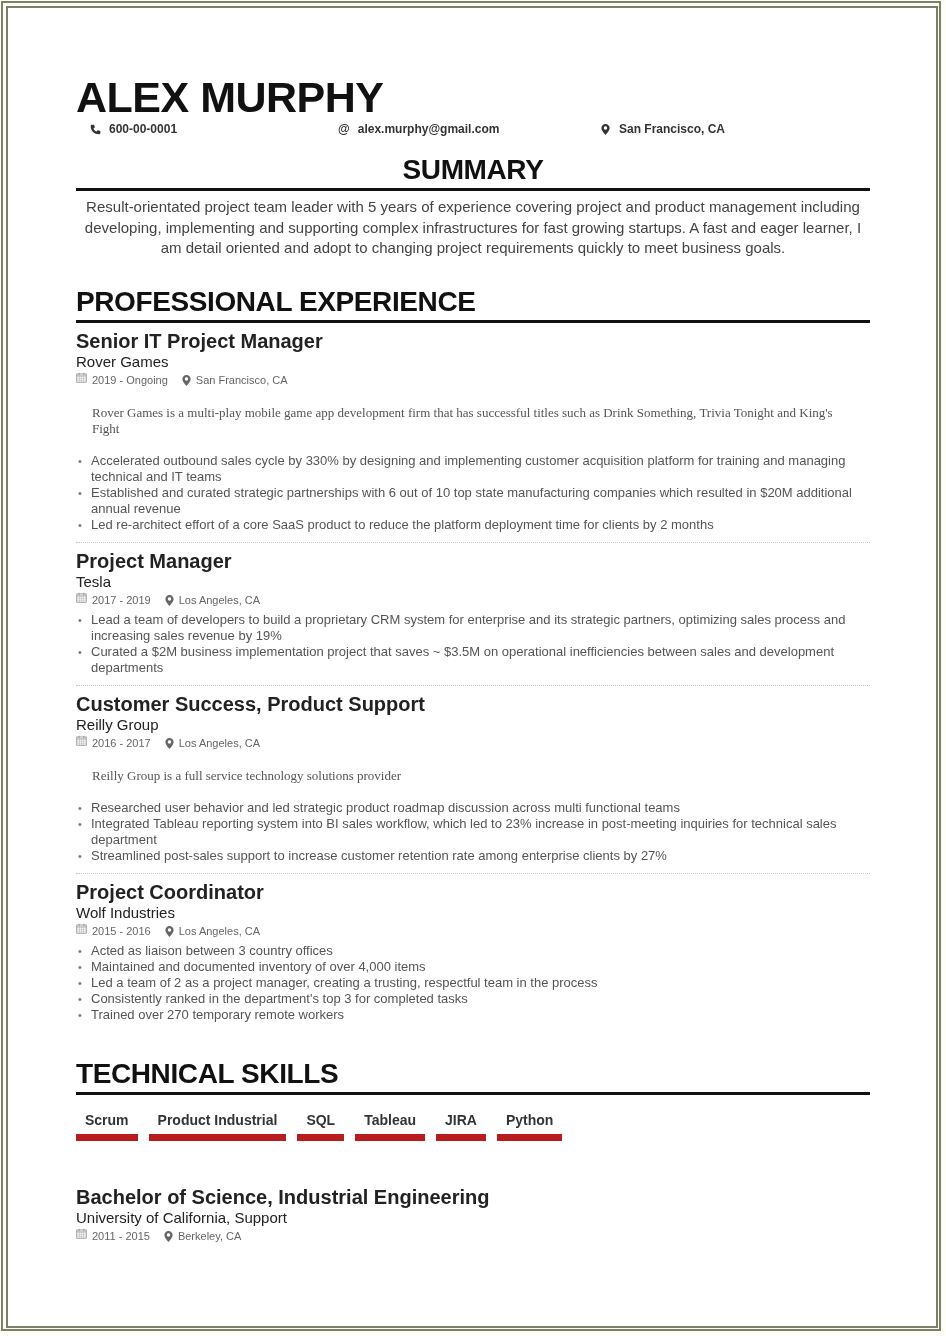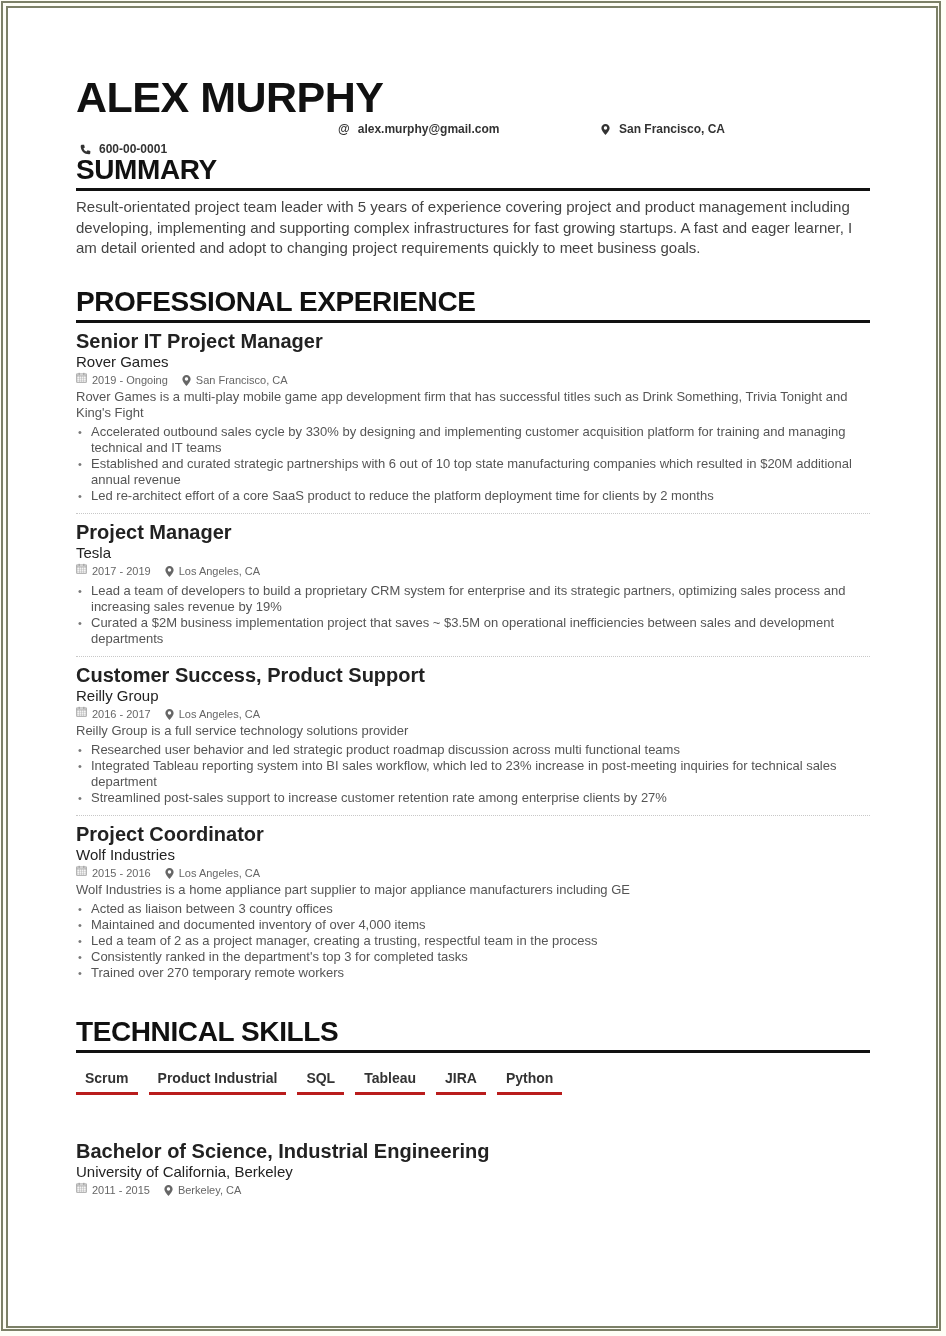--- a/index.html
+++ b/index.html
@@ -23,49 +23,49 @@
     position: absolute; left: 76px; top: 74px; width: 794px;
   }
   .name {
     font-family: "Liberation Sans", sans-serif;
     font-size: 43px; font-weight: 700; color: #111; letter-spacing: -0.5px;
     line-height: 46px; margin: 0;
   }
   .contact-row { position: relative; height: 20px; margin-top: 2px; font-size: 12px; font-weight: 700; color: #333; }
   .contact-item { position: absolute; top: 0; display: flex; align-items: center; gap: 8px; }
   .contact-item svg { width: 11px; height: 11px; }
-  .contact-item.phone { left: 4px; margin-top: 20px; }
+  .contact-item.phone { left: 14px; }
   .contact-item.email { left: 262px; }
   .contact-item.location { left: 524px; }
 
   .section-title {
     font-size: 28px; font-weight: 700; color: #111; letter-spacing: -0.4px;
     line-height: 32px; margin: 0; padding-bottom: 2px;
     border-bottom: 3px solid #111;
   }
-  .summary-section { margin-top: 12px; }
+  .summary-section { margin-top: 12px; text-align: center; }
   .summary-text { font-size: 15px; line-height: 20.5px; color: #444; margin: 6px 0 0 0; }
 
   .exp-section { margin-top: 27px; }
   .job { padding: 6px 0 9px 0; border-bottom: 1px dotted #c8c8c8; }
   .job:last-child { border-bottom: none; }
   .job-title { font-size: 20px; line-height: 24px; color: #222; margin: 0; }
   .company { font-size: 15px; font-weight: 400; color: #222; line-height: 18px; }
   .meta { display: flex; align-items: flex-start; font-size: 11px; color: #666; line-height: 17px; margin-top: 1px; }
   .meta svg { width: 11px; height: 11px; margin-right: 5px; }
   .meta .loc { margin-left: 14px; display: flex; align-items: center; }
   .meta .loc svg { width: 9px; height: 11px; margin-right: 5px; }
-  .desc { font-size: 13px; color: #555; line-height: 16px; margin: 0; }
+  .desc { font-size: 13px; color: #555; line-height: 16px; margin: 16px; font-family: Liberation Serif, serif; }
   ul.bullets { list-style: none; margin: 3px 0 0 0; padding: 0; }
   ul.bullets li { position: relative; padding-left: 15px; font-size: 13px; line-height: 16px; color: #555; }
   ul.bullets li::before { content: "•"; position: absolute; left: 2px; top: 0; color: #777; font-size: 11px; }
 
   .skills-section { margin-top: 26px; }
   .skills { display: flex; gap: 11px; margin-top: 15px; }
-  .skill { font-size: 14px; font-weight: 700; color: #333; padding: 2px 9px 6px 9px; border-bottom: 3px solid #b91c1c; }
+  .skill { font-size: 14px; font-weight: 700; color: #333; padding: 2px 9px 6px 9px; border-bottom: 7px solid #b91c1c; }
 
   .edu-section { margin-top: 37px; }
   .edu-item { padding-top: 7px; }
 </style>
 </head>
 <body>
 
 <div class="frame-outer"></div>
 <div class="frame-inner"></div>
 
@@ -208,21 +208,20 @@
             <line x1="1" y1="10.5" x2="13" y2="10.5" stroke="#aaa" stroke-width="0.6"></line>
           </svg>
         <span>2015 - 2016</span>
         <span class="loc">
           <svg viewBox="0 0 12 16">
               <path d="M6 0 C2.7 0 0 2.6 0 5.8 C0 10 6 16 6 16 C6 16 12 10 12 5.8 C12 2.6 9.3 0 6 0 Z M6 8.2 C4.6 8.2 3.6 7.1 3.6 5.8 C3.6 4.4 4.6 3.4 6 3.4 C7.4 3.4 8.4 4.4 8.4 5.8 C8.4 7.1 7.4 8.2 6 8.2 Z" fill="#666"></path>
             </svg>
           <span>Los Angeles, CA</span>
         </span>
       </div>
-      <p class="desc">Wolf Industries is a home appliance part supplier to major appliance manufacturers including GE</p>
       <ul class="bullets">
         <li>Acted as liaison between 3 country offices</li>
         <li>Maintained and documented inventory of over 4,000 items</li>
         <li>Led a team of 2 as a project manager, creating a trusting, respectful team in the process</li>
         <li>Consistently ranked in the department's top 3 for completed tasks</li>
         <li>Trained over 270 temporary remote workers</li>
       </ul>
     </div>
   </section>
 
@@ -234,21 +233,21 @@
       <span class="skill">SQL</span>
       <span class="skill">Tableau</span>
       <span class="skill">JIRA</span>
       <span class="skill">Python</span>
     </div>
   </section>
 
   <section class="edu-section">
     <div class="edu-item">
       <h3 class="job-title">Bachelor of Science, Industrial Engineering</h3>
-      <div class="company">University of California, Berkeley</div>
+      <div class="company">University of California, Support</div>
       <div class="meta">
         <svg viewBox="0 0 14 14">
             <rect x="1" y="2.5" width="12" height="10.5" fill="none" stroke="#888" stroke-width="1"></rect>
             <line x1="1" y1="5" x2="13" y2="5" stroke="#888"></line>
             <line x1="4" y1="1" x2="4" y2="4" stroke="#888"></line>
             <line x1="10" y1="1" x2="10" y2="4" stroke="#888"></line>
             <line x1="4.5" y1="5" x2="4.5" y2="13" stroke="#aaa" stroke-width="0.6"></line>
             <line x1="7" y1="5" x2="7" y2="13" stroke="#aaa" stroke-width="0.6"></line>
             <line x1="9.5" y1="5" x2="9.5" y2="13" stroke="#aaa" stroke-width="0.6"></line>
             <line x1="1" y1="8" x2="13" y2="8" stroke="#aaa" stroke-width="0.6"></line>

